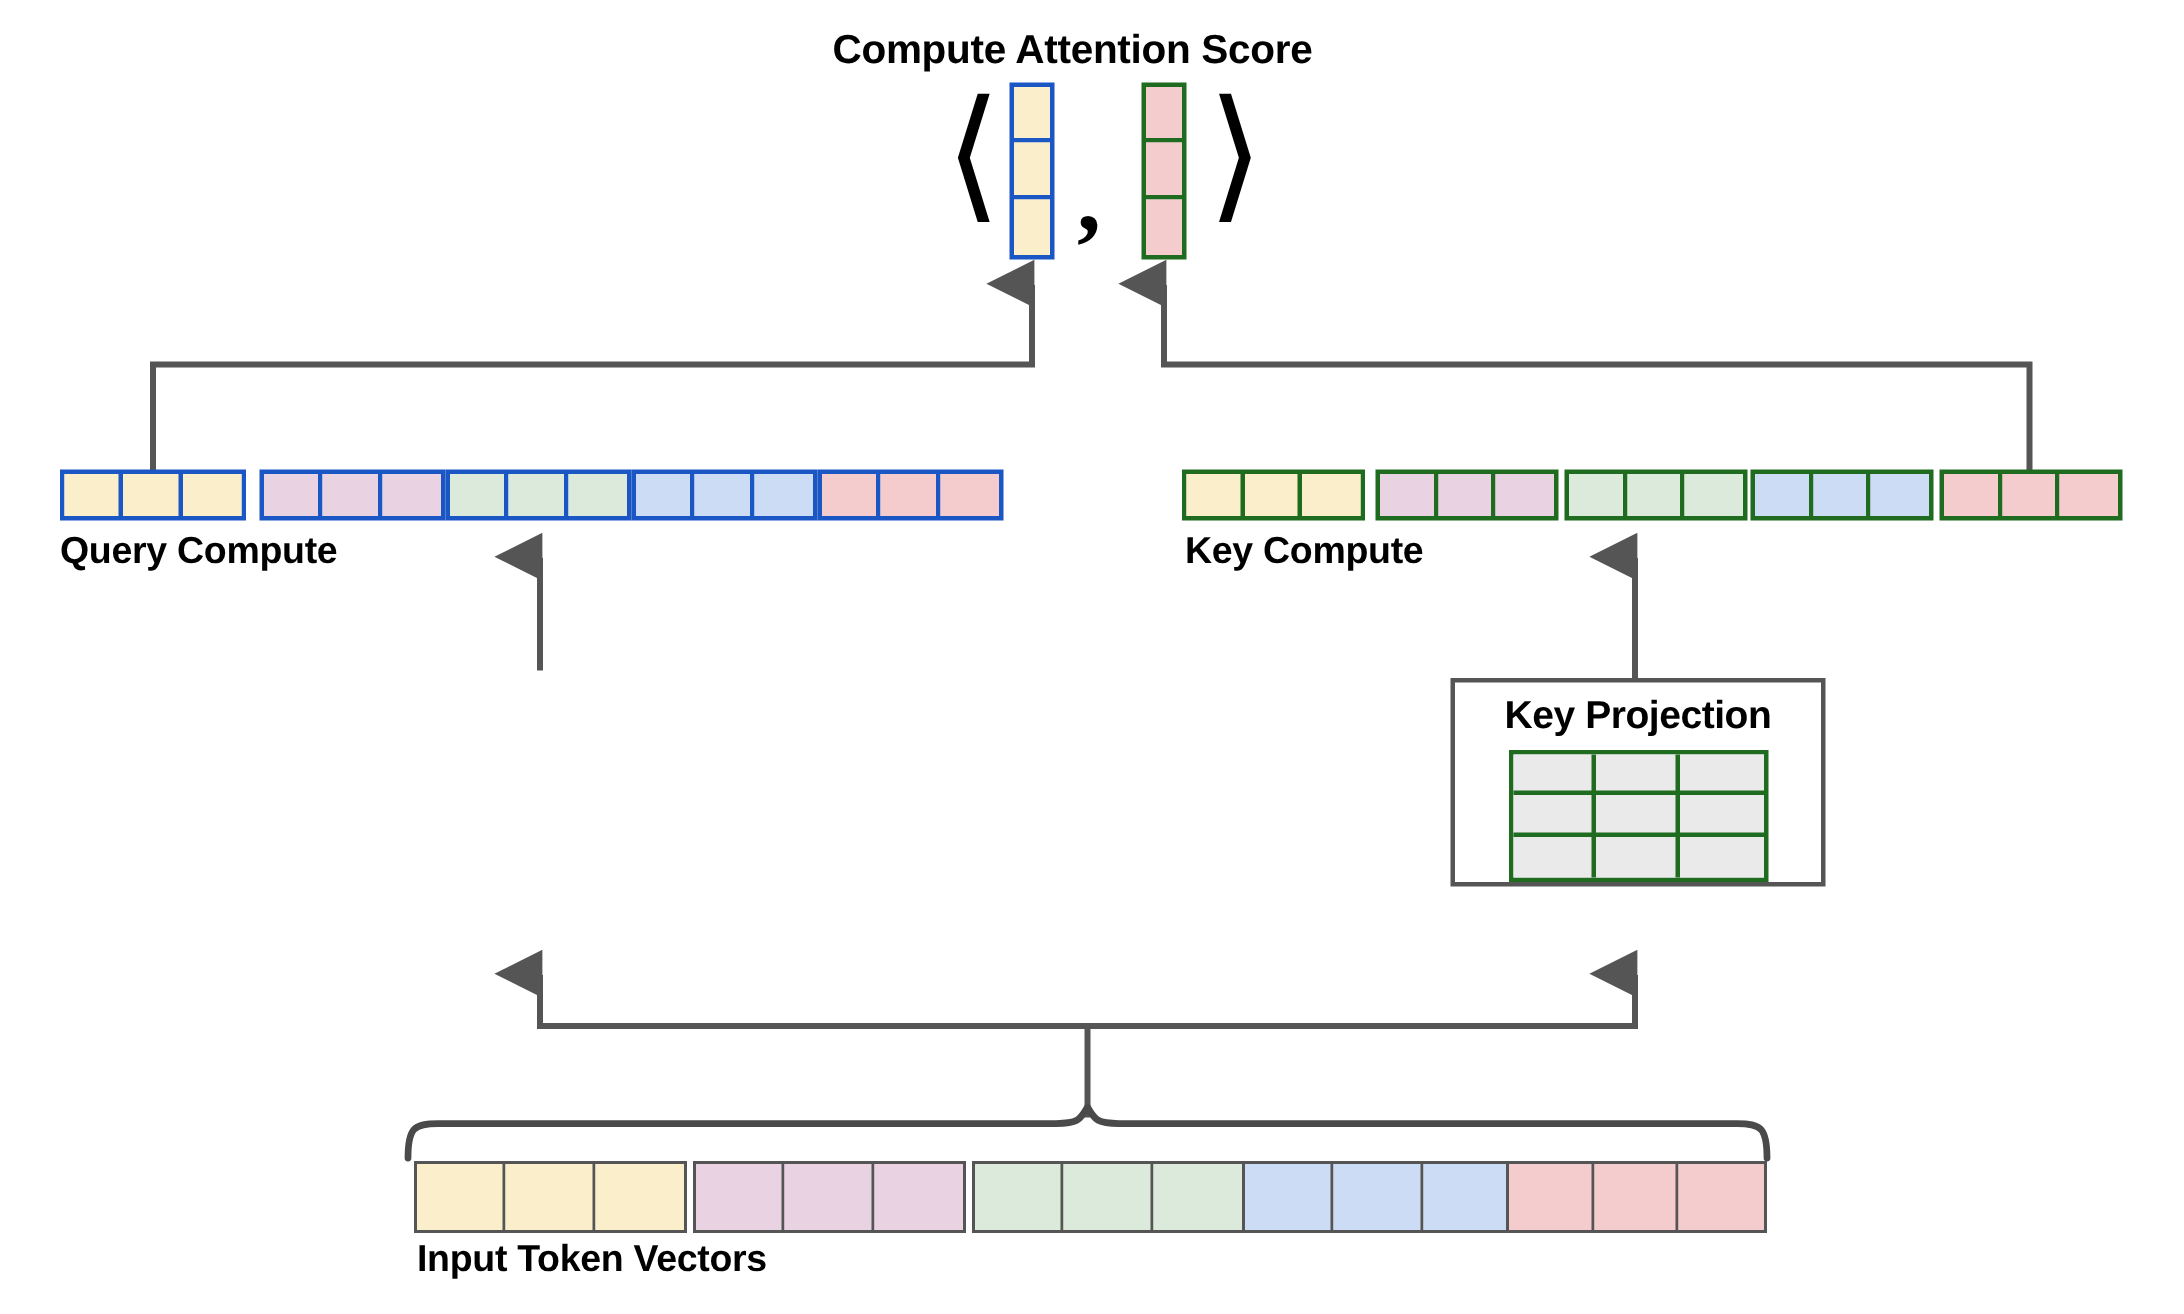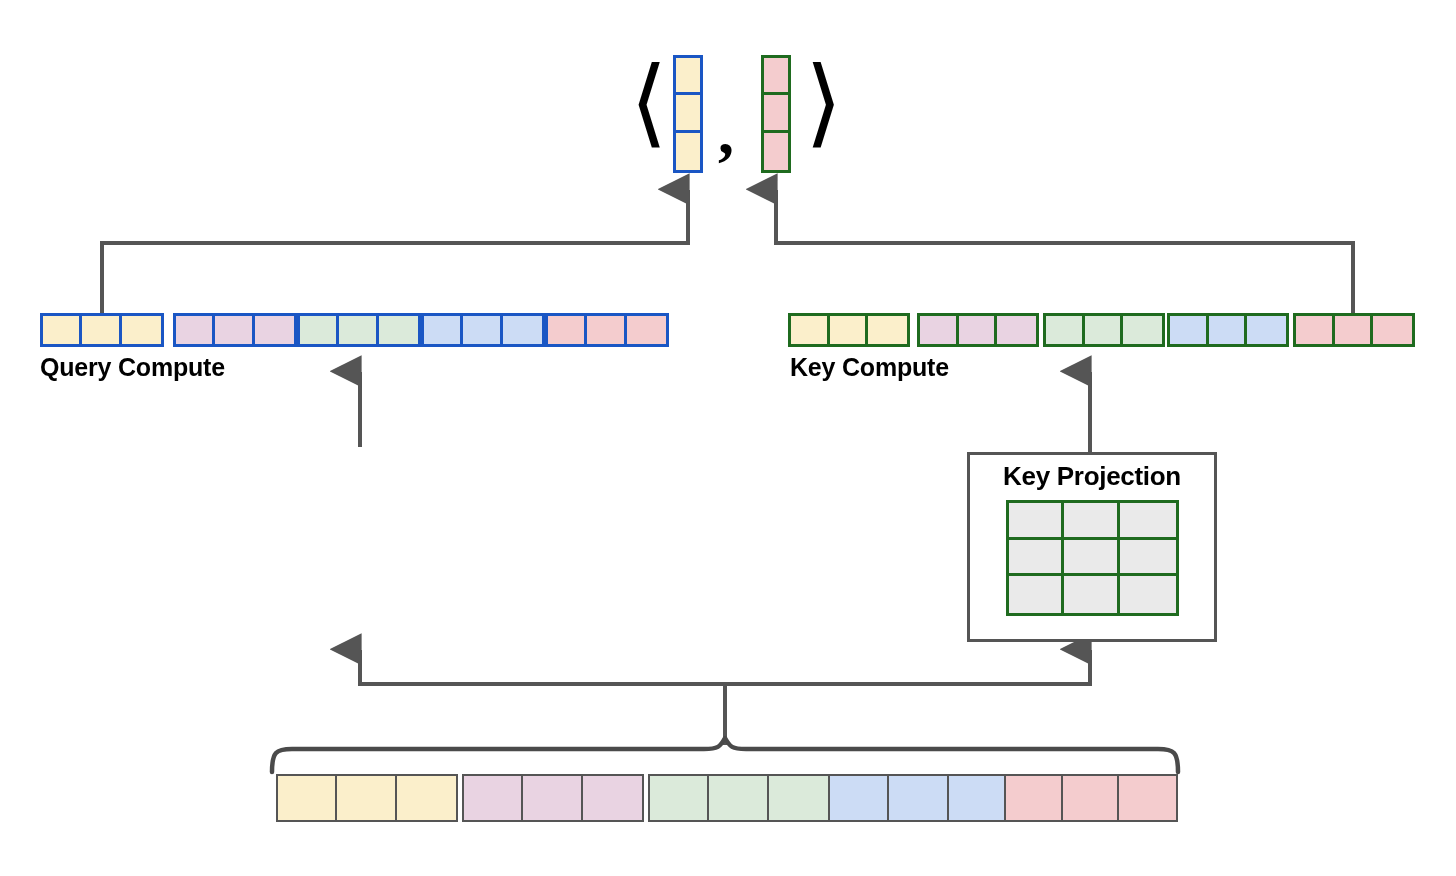--- a/index.html
+++ b/index.html
@@ -110,20 +110,21 @@
 
     <path d="M360,684 L360,650" fill="none" stroke="#555555" stroke-width="4" marker-end="url(#arrowhead)"></path>
     <path d="M1090,684 L1090,650" fill="none" stroke="#555555" stroke-width="4" marker-end="url(#arrowhead)"></path>
     <path d="M360,684 L1090,684" fill="none" stroke="#555555" stroke-width="4" stroke-linecap="square"></path>
     <path d="M725,684 L725,745" fill="none" stroke="#555555" stroke-width="4"></path>
 
     <path d="M272,772 C272,752 276,749 292,749 L704,749 C718,749 720,747 725,738
              C730,747 732,749 746,749 L1158,749 C1174,749 1178,752 1178,772" fill="none" stroke="#4a4a4a" stroke-width="4.5" stroke-linecap="round" stroke-linejoin="round"></path>
   </svg>
 
+  <div class="abs title" style="left:555px;top:18px;">Compute Attention Score</div>
 
   <div class="abs" style="left:620px;top:52px;width:220px;height:126px;">
     <div class="abs angle" style="left:10px;top:2px;">⟨</div>
 
     <div class="abs colvec q" style="left:53px;top:3px;width:30px;height:118px;">
       <div class="cell" style="height:33.34%"></div>
       <div class="cell" style="height:33.33%"></div>
       <div class="cell" style="height:33.33%"></div>
     </div>
 
@@ -190,21 +191,21 @@
     </div>
     <div class="rowvec kv abs" style="left:505px;top:0px;width:122px;">
       <div class="cell" style="width:33.34%;background:#f4ccce;"></div>
       <div class="cell" style="width:33.33%;background:#f4ccce;"></div>
       <div class="cell" style="width:33.33%;background:#f4ccce;"></div>
     </div>
   </div>
   <div class="abs caption" style="left:790px;top:353px;">Key Compute</div>
 
 
-  <div class="abs projbox" style="left:967px;top:452px;width:250px;height:190px;">
+  <div class="abs projbox" style="left:967px;top:452px;width:250px;height:139px;">
     <div class="boxtitle">Key Projection</div>
     <div class="matrix km" style="width:173px;height:116px;margin-top:8px;">
       <div class="mcell"></div>
       <div class="mcell"></div>
       <div class="mcell"></div>
       <div class="mcell"></div>
       <div class="mcell"></div>
       <div class="mcell"></div>
       <div class="mcell"></div>
       <div class="mcell"></div>
@@ -232,14 +233,15 @@
       <div class="cell" style="width:33.34%;background:#ccdcf5;"></div>
       <div class="cell" style="width:33.33%;background:#ccdcf5;"></div>
       <div class="cell" style="width:33.33%;background:#ccdcf5;"></div>
     </div>
     <div class="rowvec tv abs" style="left:728px;top:0px;width:174px;">
       <div class="cell" style="width:33.34%;background:#f4ccce;"></div>
       <div class="cell" style="width:33.33%;background:#f4ccce;"></div>
       <div class="cell" style="width:33.33%;background:#f4ccce;"></div>
     </div>
   </div>
+  <div class="abs caption" style="left:278px;top:825px;">Input Token Vectors</div>
 
 </div>
 
 </body></html>

